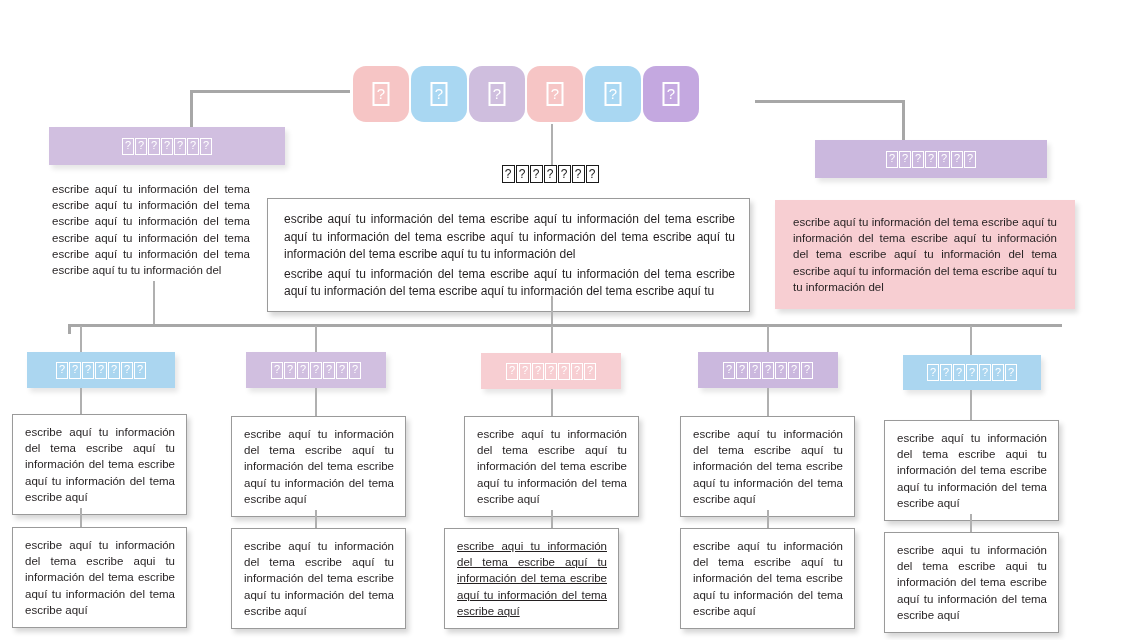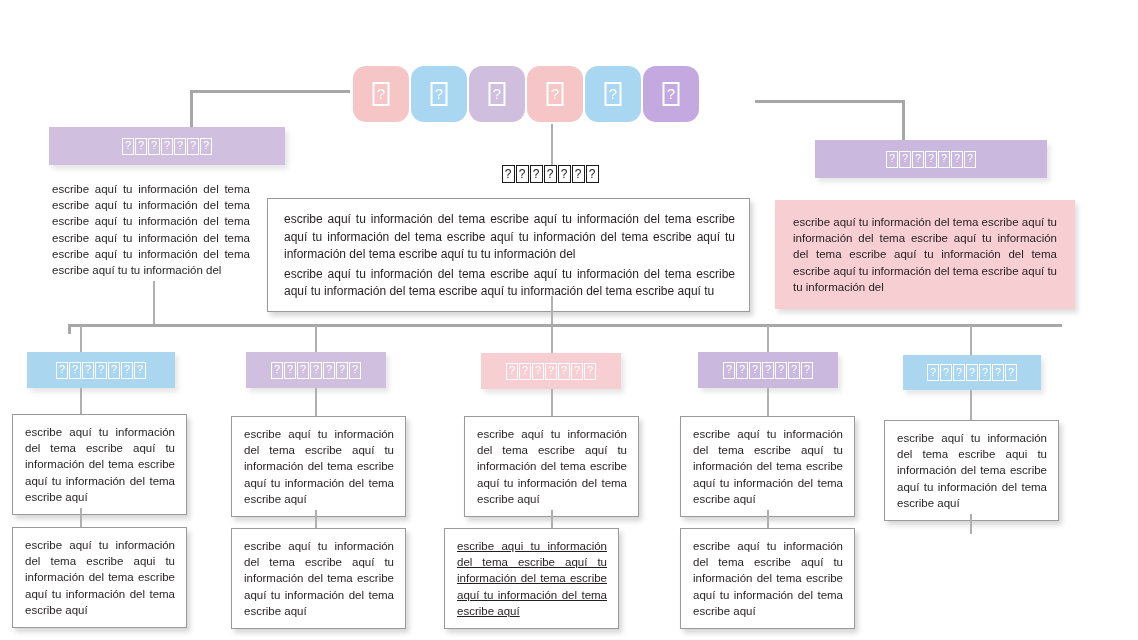--- a/index.html
+++ b/index.html
@@ -348,14 +348,17 @@
         <span class="tofu"></span>
         <span class="tofu"></span>
         <span class="tofu"></span>
       </span>
   </div>
   <div class="ln thin v" style="left:970px; top:390px; height:31px;"></div>
   <div class="panel boxed" style="left:884px; top:420px; width:175px;">
     <p>escribe aquí tu información del tema escribe aqui tu información del tema escribe aquí tu información del tema escribe aquí</p>
   </div>
   <div class="ln thin v" style="left:970px; top:514px; height:20px;"></div>
+  <div class="panel boxed" style="left:884px; top:532px; width:175px;">
+    <p>escribe aqui tu información del tema escribe aqui tu información del tema escribe aquí tu información del tema escribe aquí</p>
+  </div>
 
 </div>
 
 </body></html>

